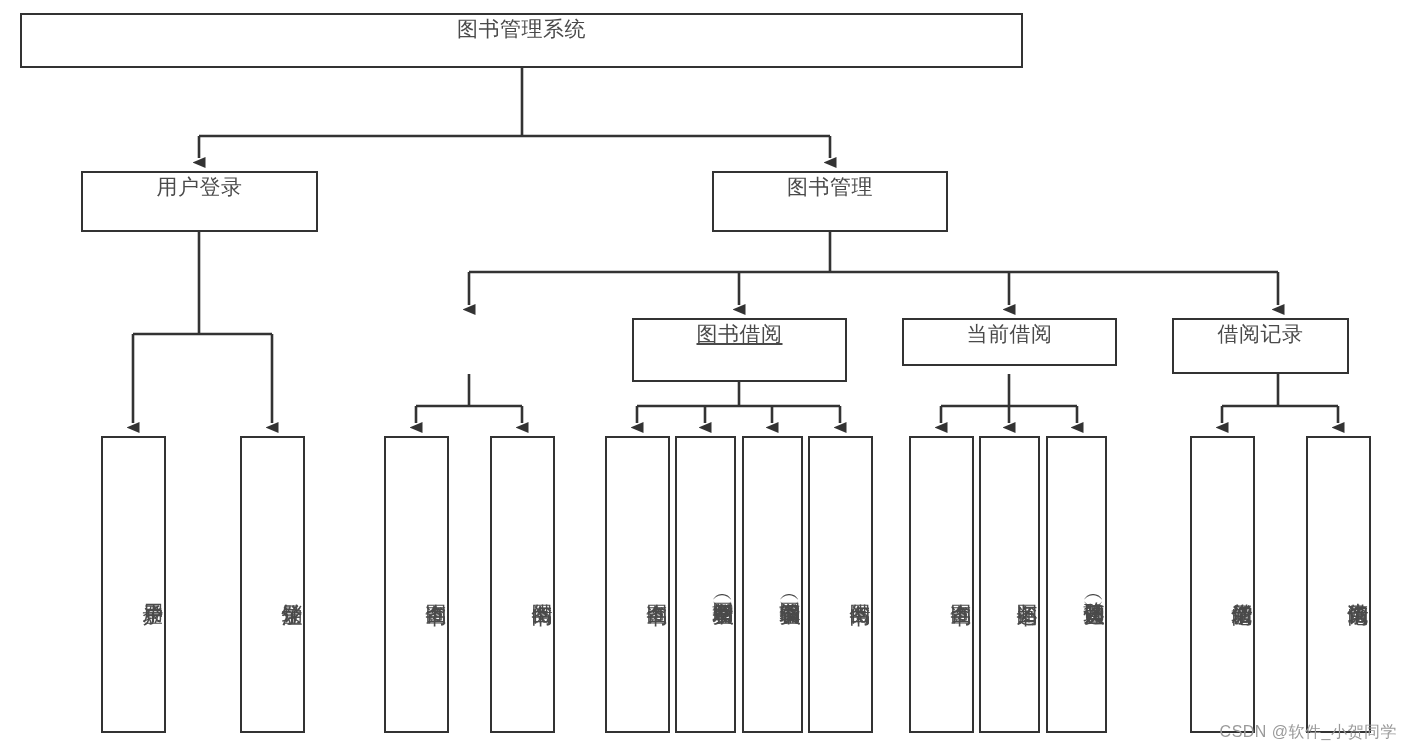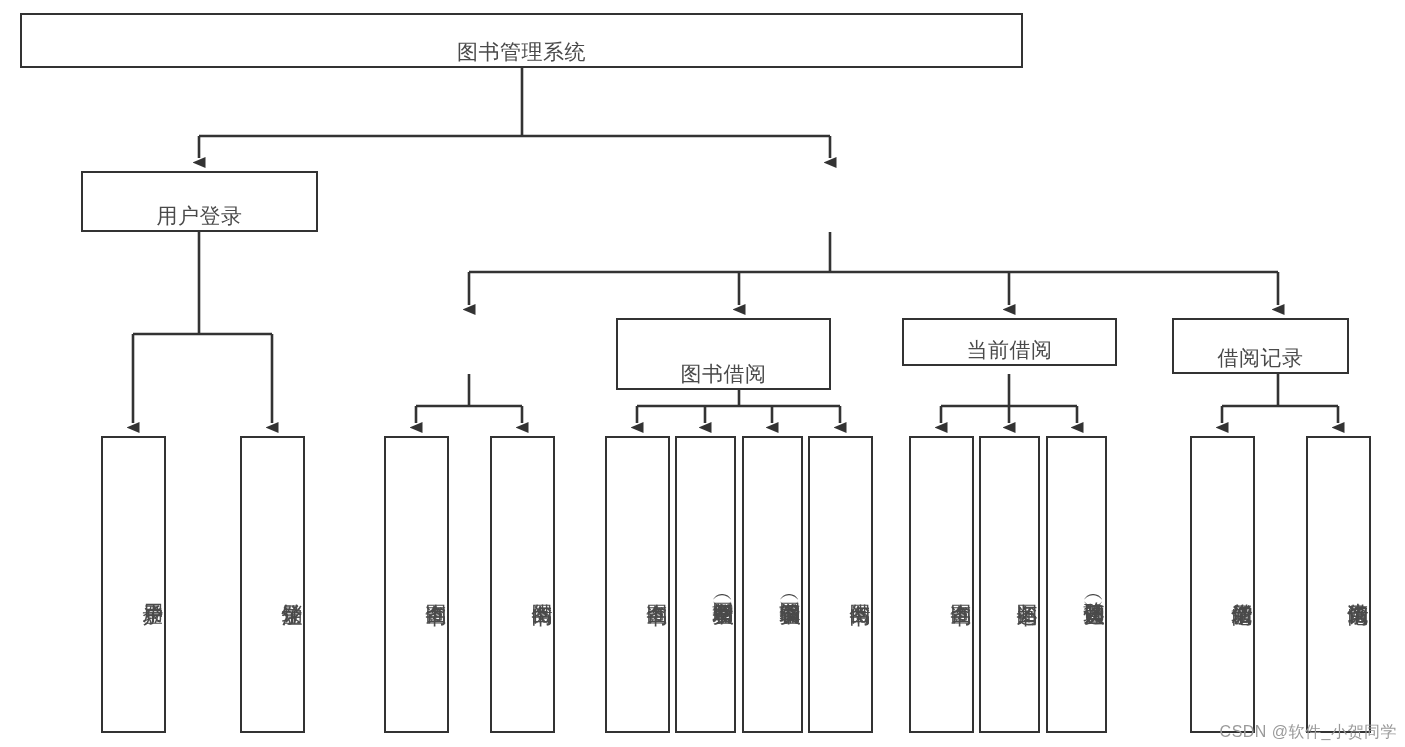--- a/index.html
+++ b/index.html
@@ -25,21 +25,21 @@
     width: 1405px;
     height: 747px;
     pointer-events: none;
   }
   .node {
     position: absolute;
     box-sizing: border-box;
     border: 2.5px solid #333333;
     background: #ffffff;
     display: flex;
-    align-items: flex-end;
+    align-items: flex-start;
     justify-content: center;
     color: #4a4a4a;
     letter-spacing: 0.5px;
   }
   .node.horiz {
     font-size: 21px;
   }
   .node.vert {
     writing-mode: vertical-rl;
     text-orientation: upright;
@@ -121,23 +121,26 @@
   </svg>
 
   <div class="node horiz" style="left:20px; top:13px; width:1003px; height:55px;">
     <span>图书管理系统</span>
   </div>
 
   <div class="node horiz" style="left:81px; top:171px; width:237px; height:61px;">
     <span>用户登录</span>
   </div>
 
-
-
-  <div class="node horiz" style="left:616px; top:318px; width:215px; height:72px;">
+  <div class="node horiz" style="left:712px; top:171px; width:236px; height:61px;">
+    <span>图书管理</span>
+  </div>
+
+
+  <div class="node horiz" style="left:632px; top:318px; width:215px; height:64px;text-decoration:underline;">
     <span>图书借阅</span>
   </div>
 
   <div class="node horiz" style="left:902px; top:318px; width:215px; height:48px;">
     <span>当前借阅</span>
   </div>
 
   <div class="node horiz" style="left:1172px; top:318px; width:177px; height:56px;">
     <span>借阅记录</span>
   </div>

